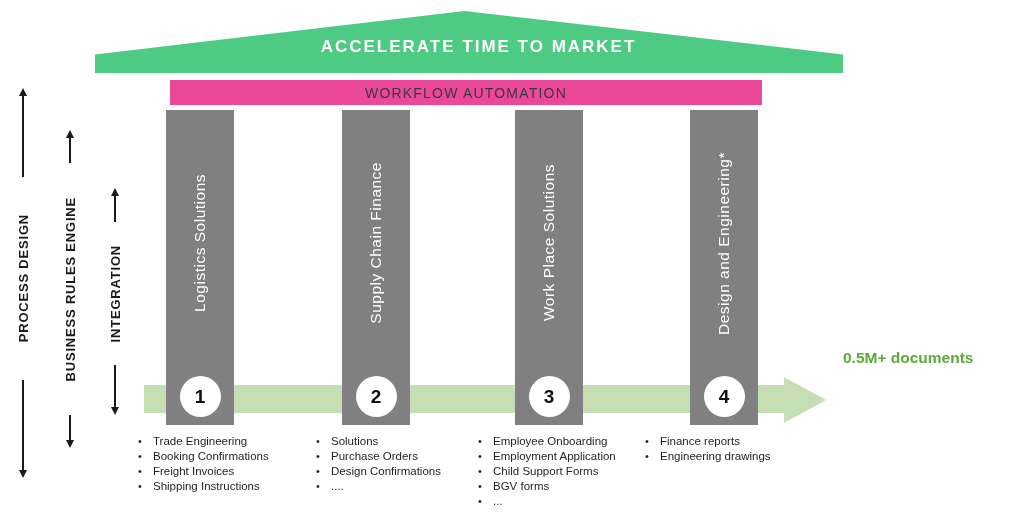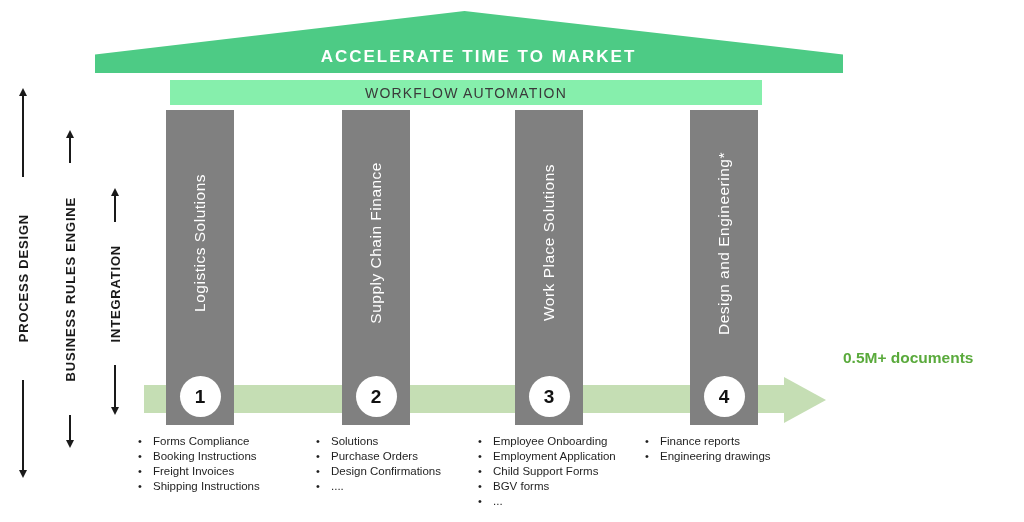--- a/index.html
+++ b/index.html
@@ -26,25 +26,25 @@
   .axis3{left:101px;top:188px;height:227px;}
   .axis3 .up{height:34px;} .axis3 .down{height:50px;}
 
   
   .roof{
     position:absolute;left:95px;top:11px;width:748px;height:62px;
     background:#4dcb85;
     clip-path:polygon(49.4% 0,100% 70%,100% 100%,0 100%,0 70%);
     display:flex;align-items:flex-end;justify-content:center;
   }
-  .roof-label{color:#ffffff;font-weight:bold;font-size:17px;letter-spacing:2px;padding-bottom:6px;white-space:nowrap;margin-left:19px;}
+  .roof-label{color:#ffffff;font-weight:bold;font-size:17px;letter-spacing:2px;padding-bottom:16px;white-space:nowrap;margin-left:19px;}
 
   
   .banner{
-    position:absolute;left:170px;top:80px;width:592px;height:25px;background:#86efac;
+    position:absolute;left:170px;top:80px;width:592px;height:25px;background:#ec4899;
     display:flex;align-items:center;justify-content:center;
   }
   .banner-label{color:#3a3a3a;font-size:14px;letter-spacing:1.2px;white-space:nowrap;}
 
   
   .flow-arrow{position:absolute;left:144px;top:377px;z-index:1;}
 
   
   .pillar{
     position:absolute;top:110px;width:68px;height:315px;background:#808080;z-index:2;
@@ -155,25 +155,25 @@
   <div class="pillar p4">
     <div class="pillar-title-wrap">
         <span class="pillar-title">Design and Engineering*</span>
       </div>
     <div class="pillar-num">4</div>
   </div>
 
   <ul class="plist l1">
       <li>
         <span class="blt">•</span>
-        <span>Forms Compliance</span>
-      </li>
-      <li>
-        <span class="blt">•</span>
-        <span>Booking Instructions</span>
+        <span>Trade Engineering</span>
+      </li>
+      <li>
+        <span class="blt">•</span>
+        <span>Booking Confirmations</span>
       </li>
       <li>
         <span class="blt">•</span>
         <span>Freight Invoices</span>
       </li>
       <li>
         <span class="blt">•</span>
         <span>Shipping Instructions</span>
       </li>
     </ul>

